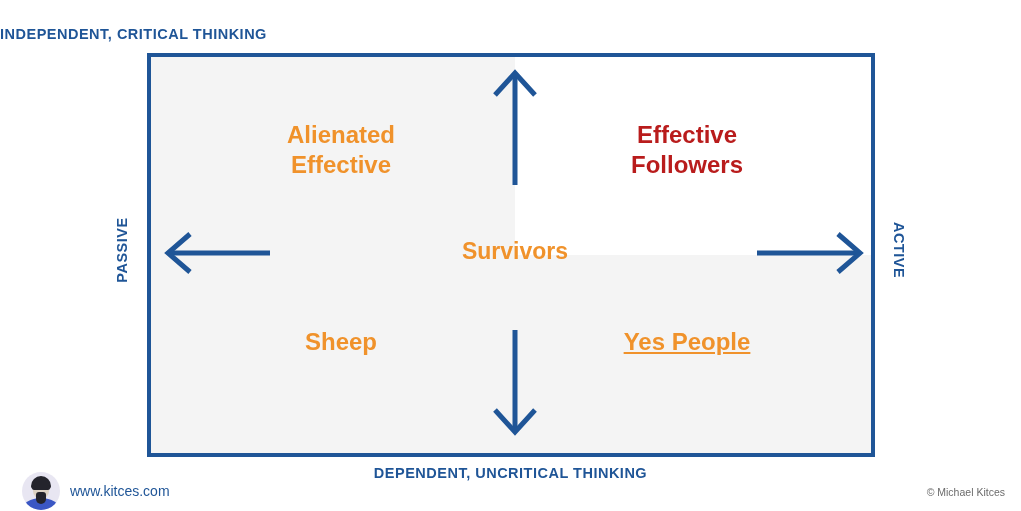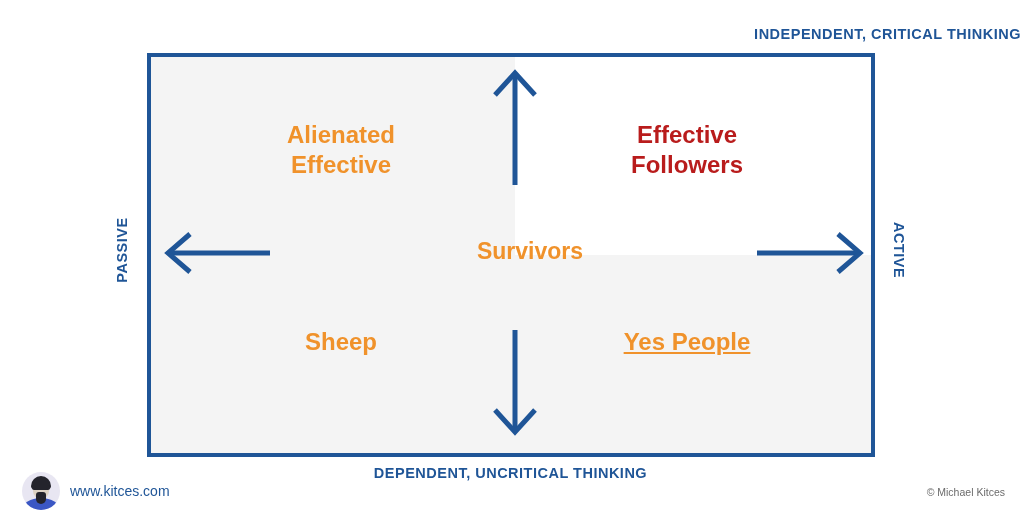--- a/index.html
+++ b/index.html
@@ -28,21 +28,21 @@
     color: #1f5597;
     font-weight: bold;
     font-size: 14.5px;
     letter-spacing: 0.5px;
     white-space: nowrap;
   }
   #caption-top {
     left: 0;
     top: 26px;
     width: 1021px;
-    text-align: right;
+    text-align: left;
   }
   #caption-bottom {
     left: 0;
     top: 465px;
     width: 1021px;
     text-align: center;
   }
   #caption-left {
     left: 122px;
     top: 250px;
@@ -107,21 +107,21 @@
     top: 327px;
     width: 300px;
   }
   #label-yes-people {
     left: 537px;
     top: 327px;
     width: 300px;
     text-decoration: underline;
   }
   #label-survivors {
-    left: 380px;
+    left: 365px;
     top: 236px;
     width: 300px;
     font-size: 23px;
   }
 
   
   #arrow-layer {
     position: absolute;
     left: 0; top: 0;
     width: 1021px;

